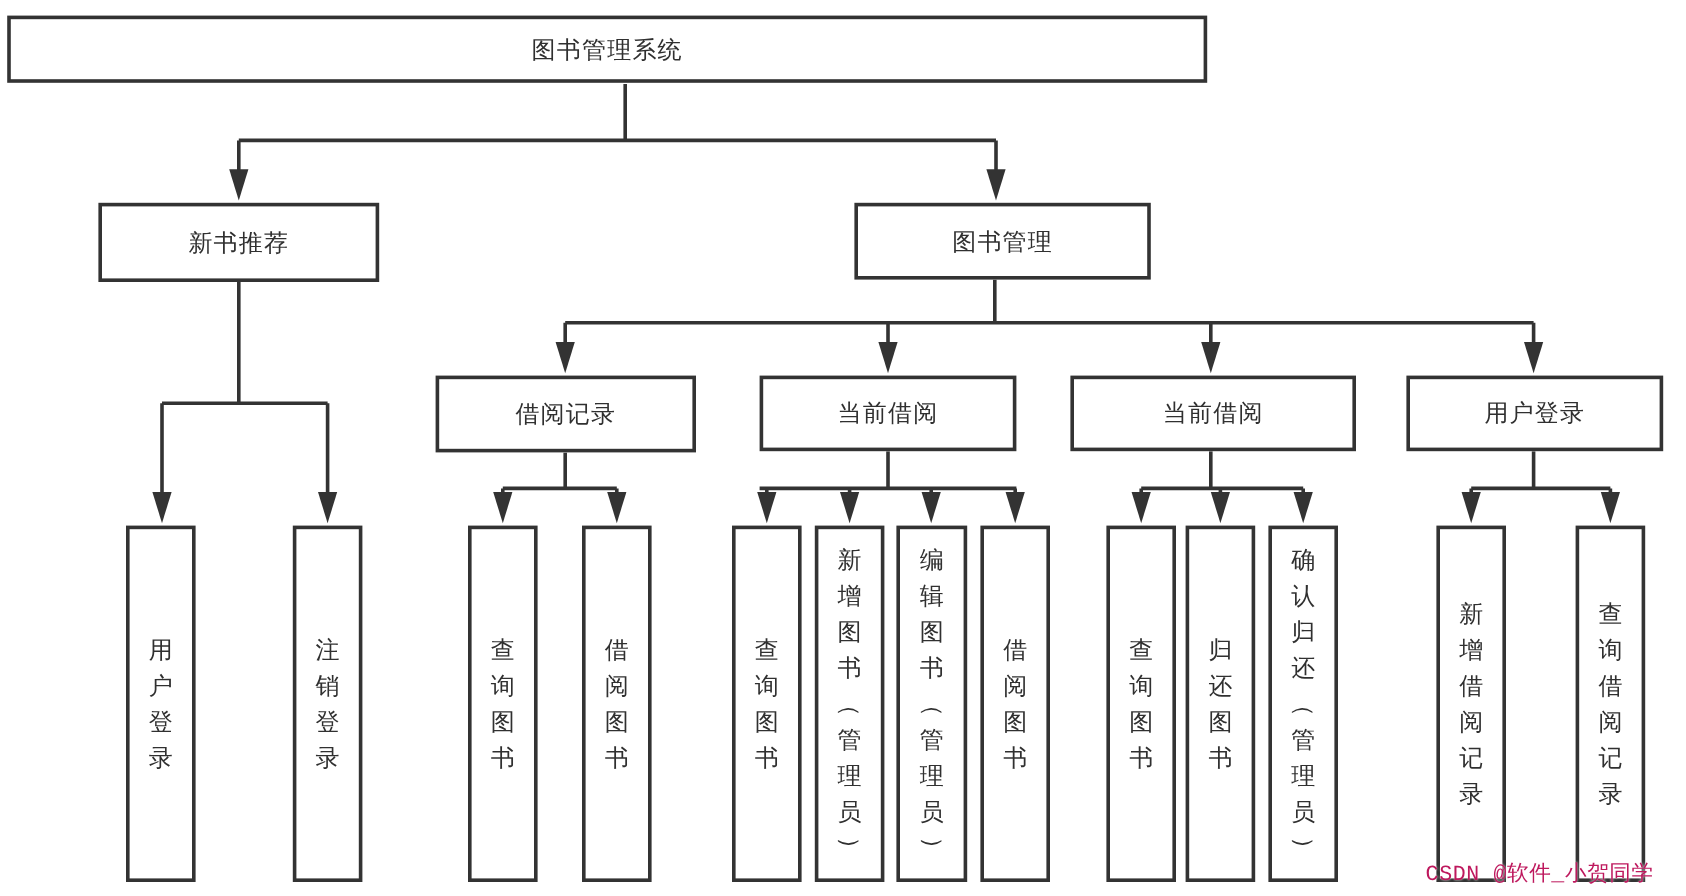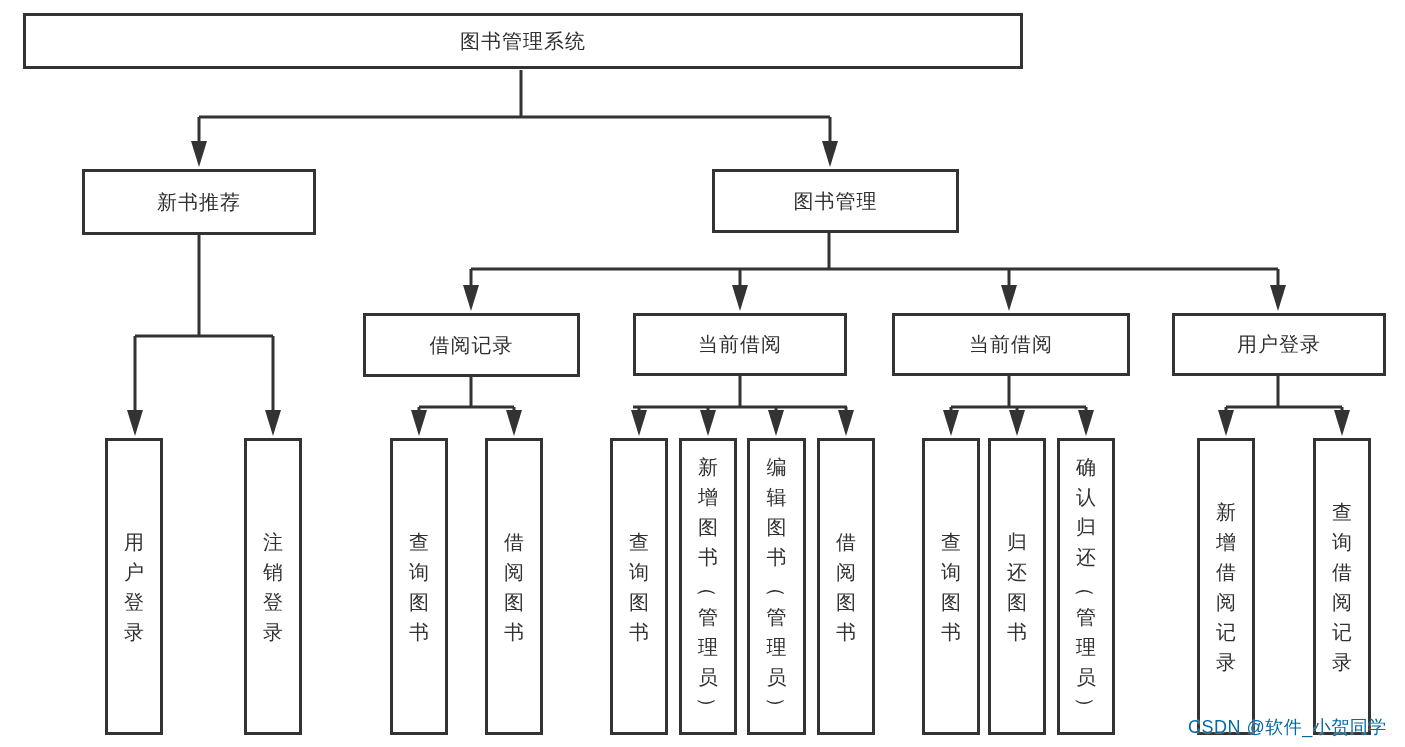--- a/index.html
+++ b/index.html
@@ -42,24 +42,25 @@
     line-height:30px;
     height:30px;
   }
   .vchar.rot{transform:rotate(90deg);}
   .watermark{
     position:absolute;
     left:1188px;
     top:715px;
     width:210px;
     font-size:18px;
-    color:#0369a1;
+    color:#be185d;
     text-shadow:0 0 2px #ffffff;
     white-space:nowrap;
     letter-spacing:0.5px;
+    font-family:Liberation Mono, monospace;
   }
 </style>
 </head>
 <body>
 
 <div class="canvas">
 
   <svg class="connectors" viewBox="0 0 1405 747" xmlns="http://www.w3.org/2000/svg">
     <g stroke="#333333" stroke-width="3" fill="none">
       <path d="M521 70 V117 M199 117 H830 M199 117 V150 M830 117 V150"></path>
@@ -86,21 +87,21 @@
       <polygon points="776,436 768,410 784,410"></polygon>
       <polygon points="846,436 838,410 854,410"></polygon>
       <polygon points="951,436 943,410 959,410"></polygon>
       <polygon points="1017,436 1009,410 1025,410"></polygon>
       <polygon points="1086,436 1078,410 1094,410"></polygon>
       <polygon points="1226,436 1218,410 1234,410"></polygon>
       <polygon points="1342,436 1334,410 1350,410"></polygon>
     </g>
   </svg>
 
-  <div class="node" style="left:23px;top:13px;width:1000px;height:56px">
+  <div class="node" style="left:6px;top:13px;width:1000px;height:56px">
     <span>图书管理系统</span>
   </div>
 
   <div class="node" style="left:82px;top:169px;width:234px;height:66px">
     <span>新书推荐</span>
   </div>
   <div class="node" style="left:712px;top:169px;width:247px;height:64px">
     <span>图书管理</span>
   </div>
 

